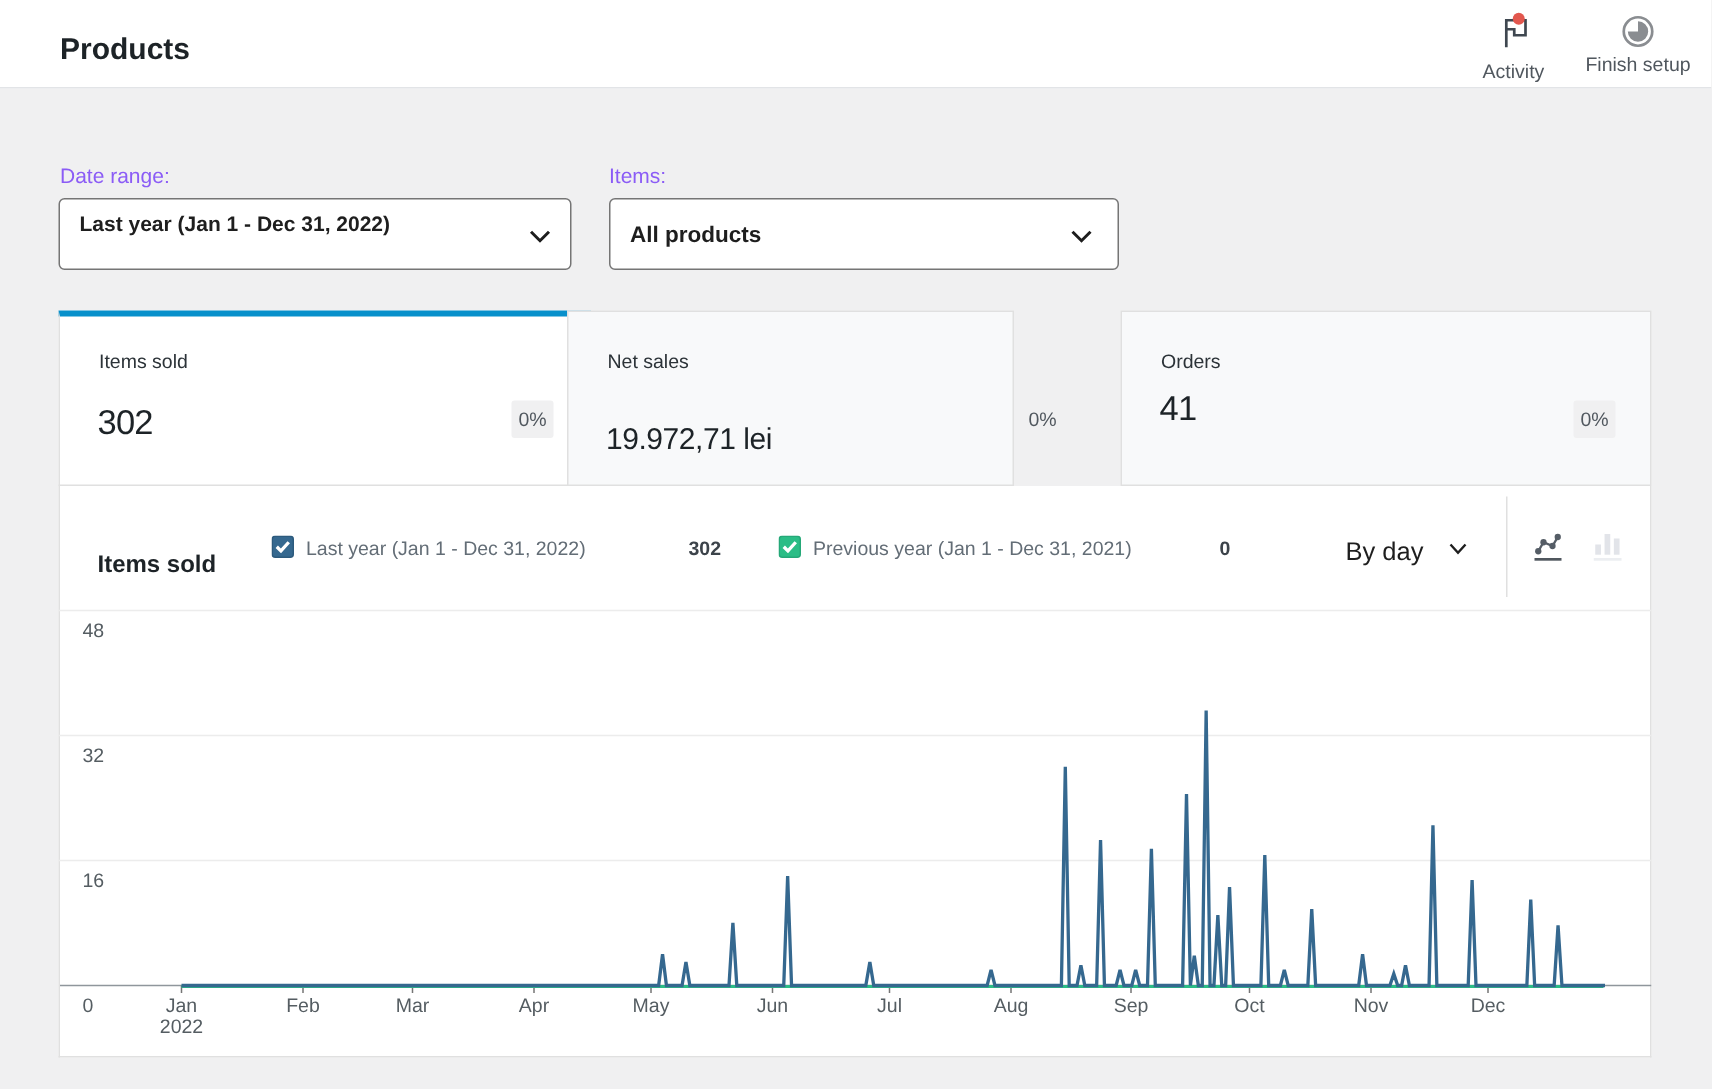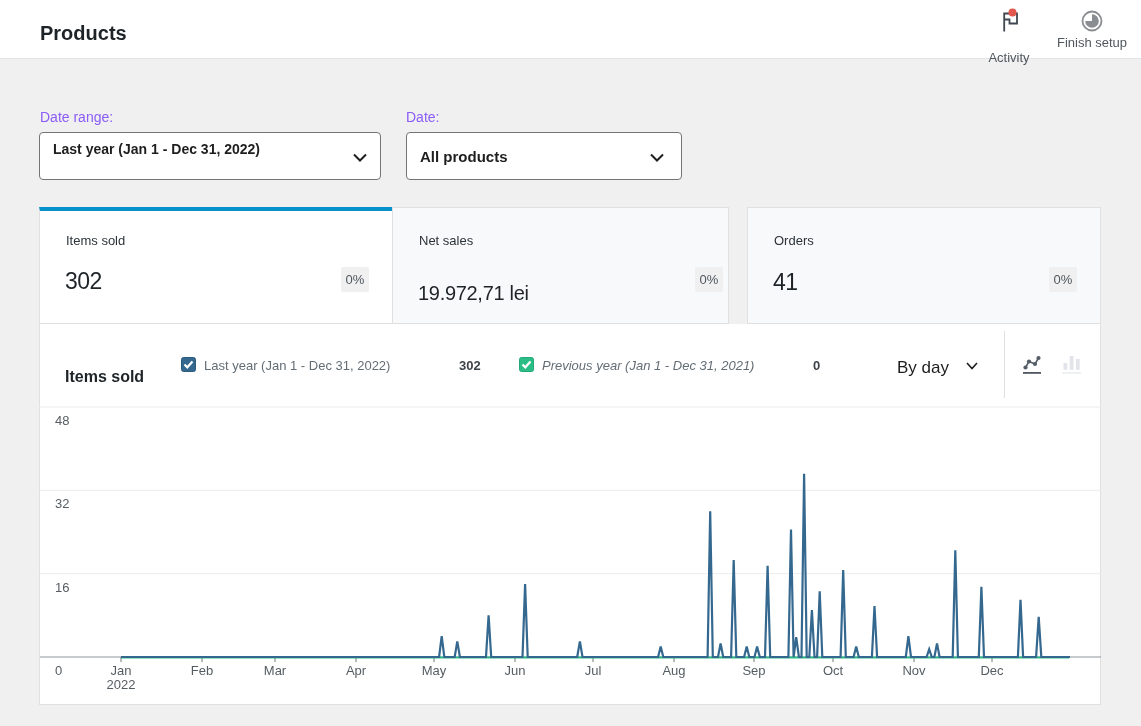--- a/index.html
+++ b/index.html
@@ -9,74 +9,74 @@
   
   .topbar { position:absolute; left:0; top:0; width:1141px; height:59px; background:#fff; border-bottom:1px solid #e2e4e7; }
   .title { position:absolute; left:40px; top:22px; font-size:20px; font-weight:700; color:#1d2327; }
   .hbtn { position:absolute; top:8px; text-align:center; color:#50575e; font-size:13px; }
 
   
   .flabel { position:absolute; color:#8b5cf6; font-size:14px; }
   .selbox { position:absolute; top:132px; height:48px; background:#fff; border:1px solid #757575; border-radius:4px; }
   .cell { position:absolute; top:207px; height:117px; background:#f8f9fa; border:1px solid #e0e0e0; }
   .cell .lab { position:absolute; left:26px; top:25px; font-size:13px; color:#2c3338; }
-  .cell .val { position:absolute; left:25px; top:61px; font-size:23px; font-weight:500; color:#1d2327; letter-spacing:-0.5px; }
+  .cell .val { position:absolute; left:25px; top:51px; font-size:23px; font-weight:500; color:#1d2327; letter-spacing:-0.5px; }
   .cell .pct { position:absolute; top:56px; width:28px; height:25px; background:#f0f0f1; border-radius:2px; color:#50575e; font-size:13px; text-align:center; line-height:25px; }
 
   
   .chartpanel { position:absolute; left:39px; top:324px; width:1062px; height:381px; background:#fff; border-left:1px solid #e0e0e0; border-right:1px solid #e0e0e0; border-bottom:1px solid #e0e0e0; }
   .ctitle { position:absolute; left:65px; top:368px; font-size:16px; font-weight:700; color:#1d2327; }
   .legtext { position:absolute; font-size:13px; color:#636d76; }
   .legnum { position:absolute; font-size:13px; font-weight:700; color:#3c434a; }
   .byday { position:absolute; left:897px; top:358px; font-size:17px; color:#1e1e1e; }
   .vdiv { position:absolute; left:1004px; top:331px; width:1px; height:67px; background:#e0e0e0; }
 </style>
 </head>
 <body>
   <div class="topbar"></div>
   <div class="title">Products</div>
 
   <div class="hbtn" style="left:974px; width:70px;">
     <svg width="28" height="26" viewBox="0 0 28 26" style="display:block;margin:0 auto;">
       <path d="M9.2 23.5 V5.5 H22 V15.5 H14.5 V11.5 H9.2" fill="none" stroke="#3f4750" stroke-width="1.8"></path>
       <circle cx="17.5" cy="4.5" r="4" fill="#e2574e"></circle>
     </svg>
-    <div style="margin-top:16px;">Activity</div>
+    <div style="margin-top:6px;">Activity</div>
   </div>
 
   <div class="hbtn" style="left:1052px; width:80px;">
     <svg width="24" height="26" viewBox="0 0 24 26" style="display:block;margin:0 auto;">
       <circle cx="12" cy="13" r="9.5" fill="none" stroke="#8a8d91" stroke-width="1.8"></circle>
       <path d="M12 6.2 A6.8 6.8 0 1 1 5.2 13 L12 13 Z" fill="#8a8d91"></path>
     </svg>
     <div style="margin-top:1px;">Finish setup</div>
   </div>
 
   <div class="flabel" style="left:40px; top:109px;">Date range:</div>
-  <div class="flabel" style="left:406px; top:109px;">Date:</div>
+  <div class="flabel" style="left:406px; top:109px;">Items:</div>
 
   <div class="selbox" style="left:39px; width:342px;">
     <div style="position:absolute; left:13px; top:8px; font-size:14px; font-weight:700; color:#1e1e1e;">Last year (Jan 1 - Dec 31, 2022)</div>
     <svg width="14" height="9" viewBox="0 0 14 9" style="position:absolute; right:13px; top:20px;">
       <path d="M1 1.5 L7 7.5 L13 1.5" fill="none" stroke="#1e1e1e" stroke-width="2"></path>
     </svg>
   </div>
-  <div class="selbox" style="left:406px; width:276px;">
+  <div class="selbox" style="left:406px; width:340px;">
     <div style="position:absolute; left:13px; top:15px; font-size:15px; font-weight:700; color:#1e1e1e;">All products</div>
     <svg width="14" height="9" viewBox="0 0 14 9" style="position:absolute; right:17px; top:20px;">
       <path d="M1 1.5 L7 7.5 L13 1.5" fill="none" stroke="#1e1e1e" stroke-width="2"></path>
     </svg>
   </div>
 
   <div class="cell" style="left:39px; width:355px; background:#fff; border-top:4px solid #0890cb;">
     <div class="lab" style="top:22px;">Items sold</div>
     <div class="val" style="top:57px;">302</div>
     <div class="pct" style="left:301px;">0%</div>
   </div>
-  <div class="cell" style="left:392px; width:337px;">
+  <div class="cell" style="left:378px; width:298px;">
     <div class="lab">Net sales</div>
     <div class="val" style="font-size:20px; letter-spacing:-0.3px; top:62px;margin-top:12px;">19.972,71 lei</div>
     <div class="pct" style="left:302px; top:59px;">0%</div>
   </div>
   <div class="cell" style="left:747px; width:354px;">
     <div class="lab">Orders</div>
     <div class="val">41</div>
     <div class="pct" style="left:301px; top:59px;">0%</div>
   </div>
 
@@ -86,21 +86,21 @@
   <svg width="15" height="15" style="position:absolute; left:181px; top:357px;">
     <rect x="0.5" y="0.5" width="14" height="14" rx="2" fill="#35688f" stroke="#2c5a7d"></rect>
     <path d="M3.5 7.5 L6.3 10.3 L11.5 4.5" fill="none" stroke="#fff" stroke-width="2.2"></path>
   </svg>
   <div class="legtext" style="left:204px; top:358px;">Last year (Jan 1 - Dec 31, 2022)</div>
   <div class="legnum" style="left:459px; top:358px;">302</div>
   <svg width="15" height="15" style="position:absolute; left:519px; top:357px;">
     <rect x="0.5" y="0.5" width="14" height="14" rx="2" fill="#2bbd86" stroke="#25a878"></rect>
     <path d="M3.5 7.5 L6.3 10.3 L11.5 4.5" fill="none" stroke="#fff" stroke-width="2.2"></path>
   </svg>
-  <div class="legtext" style="left:542px; top:358px;font-style:italic;">Previous year (Jan 1 - Dec 31, 2021)</div>
+  <div class="legtext" style="left:542px; top:358px;">Previous year (Jan 1 - Dec 31, 2021)</div>
   <div class="legnum" style="left:813px; top:358px;">0</div>
 
   <div class="byday">By day</div>
   <svg width="12" height="8" viewBox="0 0 12 8" style="position:absolute; left:966px; top:362px;">
     <path d="M1 1 L6 6.5 L11 1" fill="none" stroke="#1e1e1e" stroke-width="1.6"></path>
   </svg>
   <div class="vdiv"></div>
 
   <svg width="24" height="22" viewBox="0 0 24 22" style="position:absolute; left:1021px; top:354px;">
     <path d="M4.5 13.5 L8 7.5 L14 10 L17.5 4" fill="none" stroke="#555d66" stroke-width="1.6"></path>

